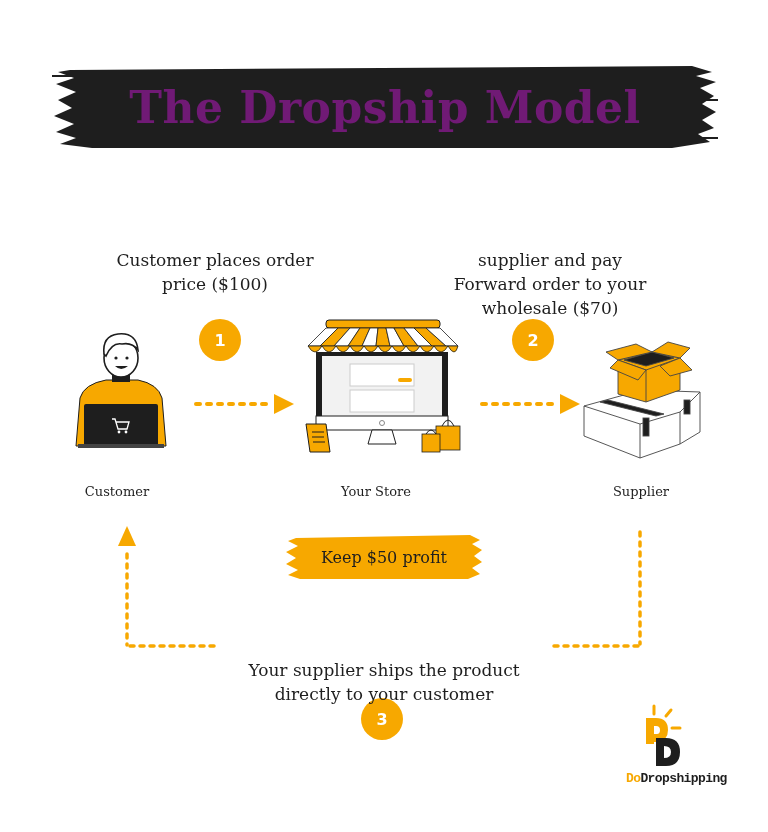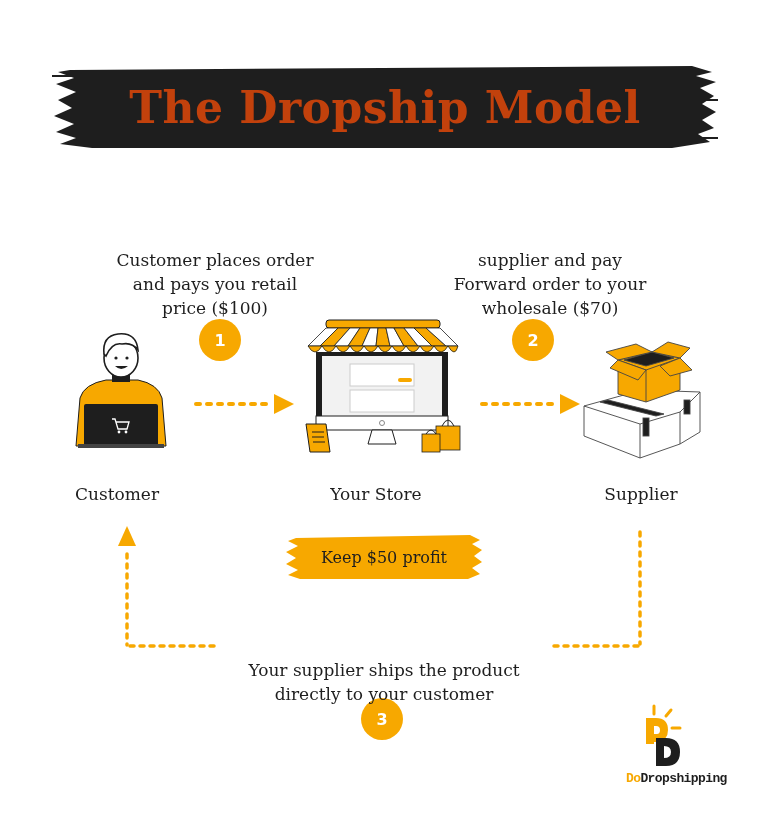--- a/index.html
+++ b/index.html
@@ -7,30 +7,30 @@
   body { position: relative; font-family: "DejaVu Serif", serif; color: #1e1e1e; }
 
   .abs { position: absolute; }
 
   
   #title-banner { left: 52px; top: 64px; width: 666px; height: 86px; }
   #title-text {
     position: absolute; left: 0; top: 0; width: 666px; height: 86px;
     display: flex; align-items: center; justify-content: center;
     font-family: "DejaVu Serif", serif; font-weight: bold;
-    font-size: 44px; color: #c2410c; letter-spacing: 0.5px;
+    font-size: 44px; color: #701a75; letter-spacing: 0.5px;
   }
 
   .caption {
     position: absolute; text-align: center;
     font-family: "DejaVu Serif", serif; font-size: 17px; line-height: 24px; color: #1e1e1e; margin-top: 38px;
   }
   .label {
     position: absolute; text-align: center; width: 160px;
-    font-family: "DejaVu Serif", serif; font-size: 17px; color: #1e1e1e;
+    font-family: "DejaVu Serif", serif; font-size: 13px; color: #1e1e1e;
   }
 
   .step-badge {
     position: absolute; width: 42px; height: 42px; border-radius: 50%;
     background: #f7a800; color: #ffffff;
     font-family: "DejaVu Sans", sans-serif; font-weight: bold; font-size: 16px;
     display: flex; align-items: center; justify-content: center;
   }
 
   #profit-text {
@@ -54,21 +54,20 @@
     <path d="M18 6 L640 2 L660 8 L644 12 L664 18 L648 24 L662 32 L650 40 L664 48 L650 56 L662 64 L646 70 L658 78 L620 84 L40 84 L8 80 L24 74 L4 68 L22 60 L2 52 L20 44 L6 36 L24 28 L4 20 L22 14 L6 8 Z" fill="#1e1e1e"></path>
     <line x1="0" y1="12" x2="30" y2="12" stroke="#1e1e1e" stroke-width="2"></line>
     <line x1="636" y1="74" x2="666" y2="74" stroke="#1e1e1e" stroke-width="2"></line>
     <line x1="640" y1="36" x2="666" y2="36" stroke="#1e1e1e" stroke-width="2"></line>
   </svg>
   <div id="title-text">The Dropship Model</div>
 </div>
 
 <div class="caption" style="left:90px; top:210px; width:250px;">
   <div>Customer places order</div>
-  <div>and pays you retail</div>
   <div>price ($100)</div>
 </div>
 
 <div class="caption" style="left:420px; top:210px; width:260px;">
   <div>supplier and pay</div>
   <div>Forward order to your</div>
   <div>wholesale ($70)</div>
 </div>
 
 <div class="step-badge" style="left:199px; top:319px;">1</div>

